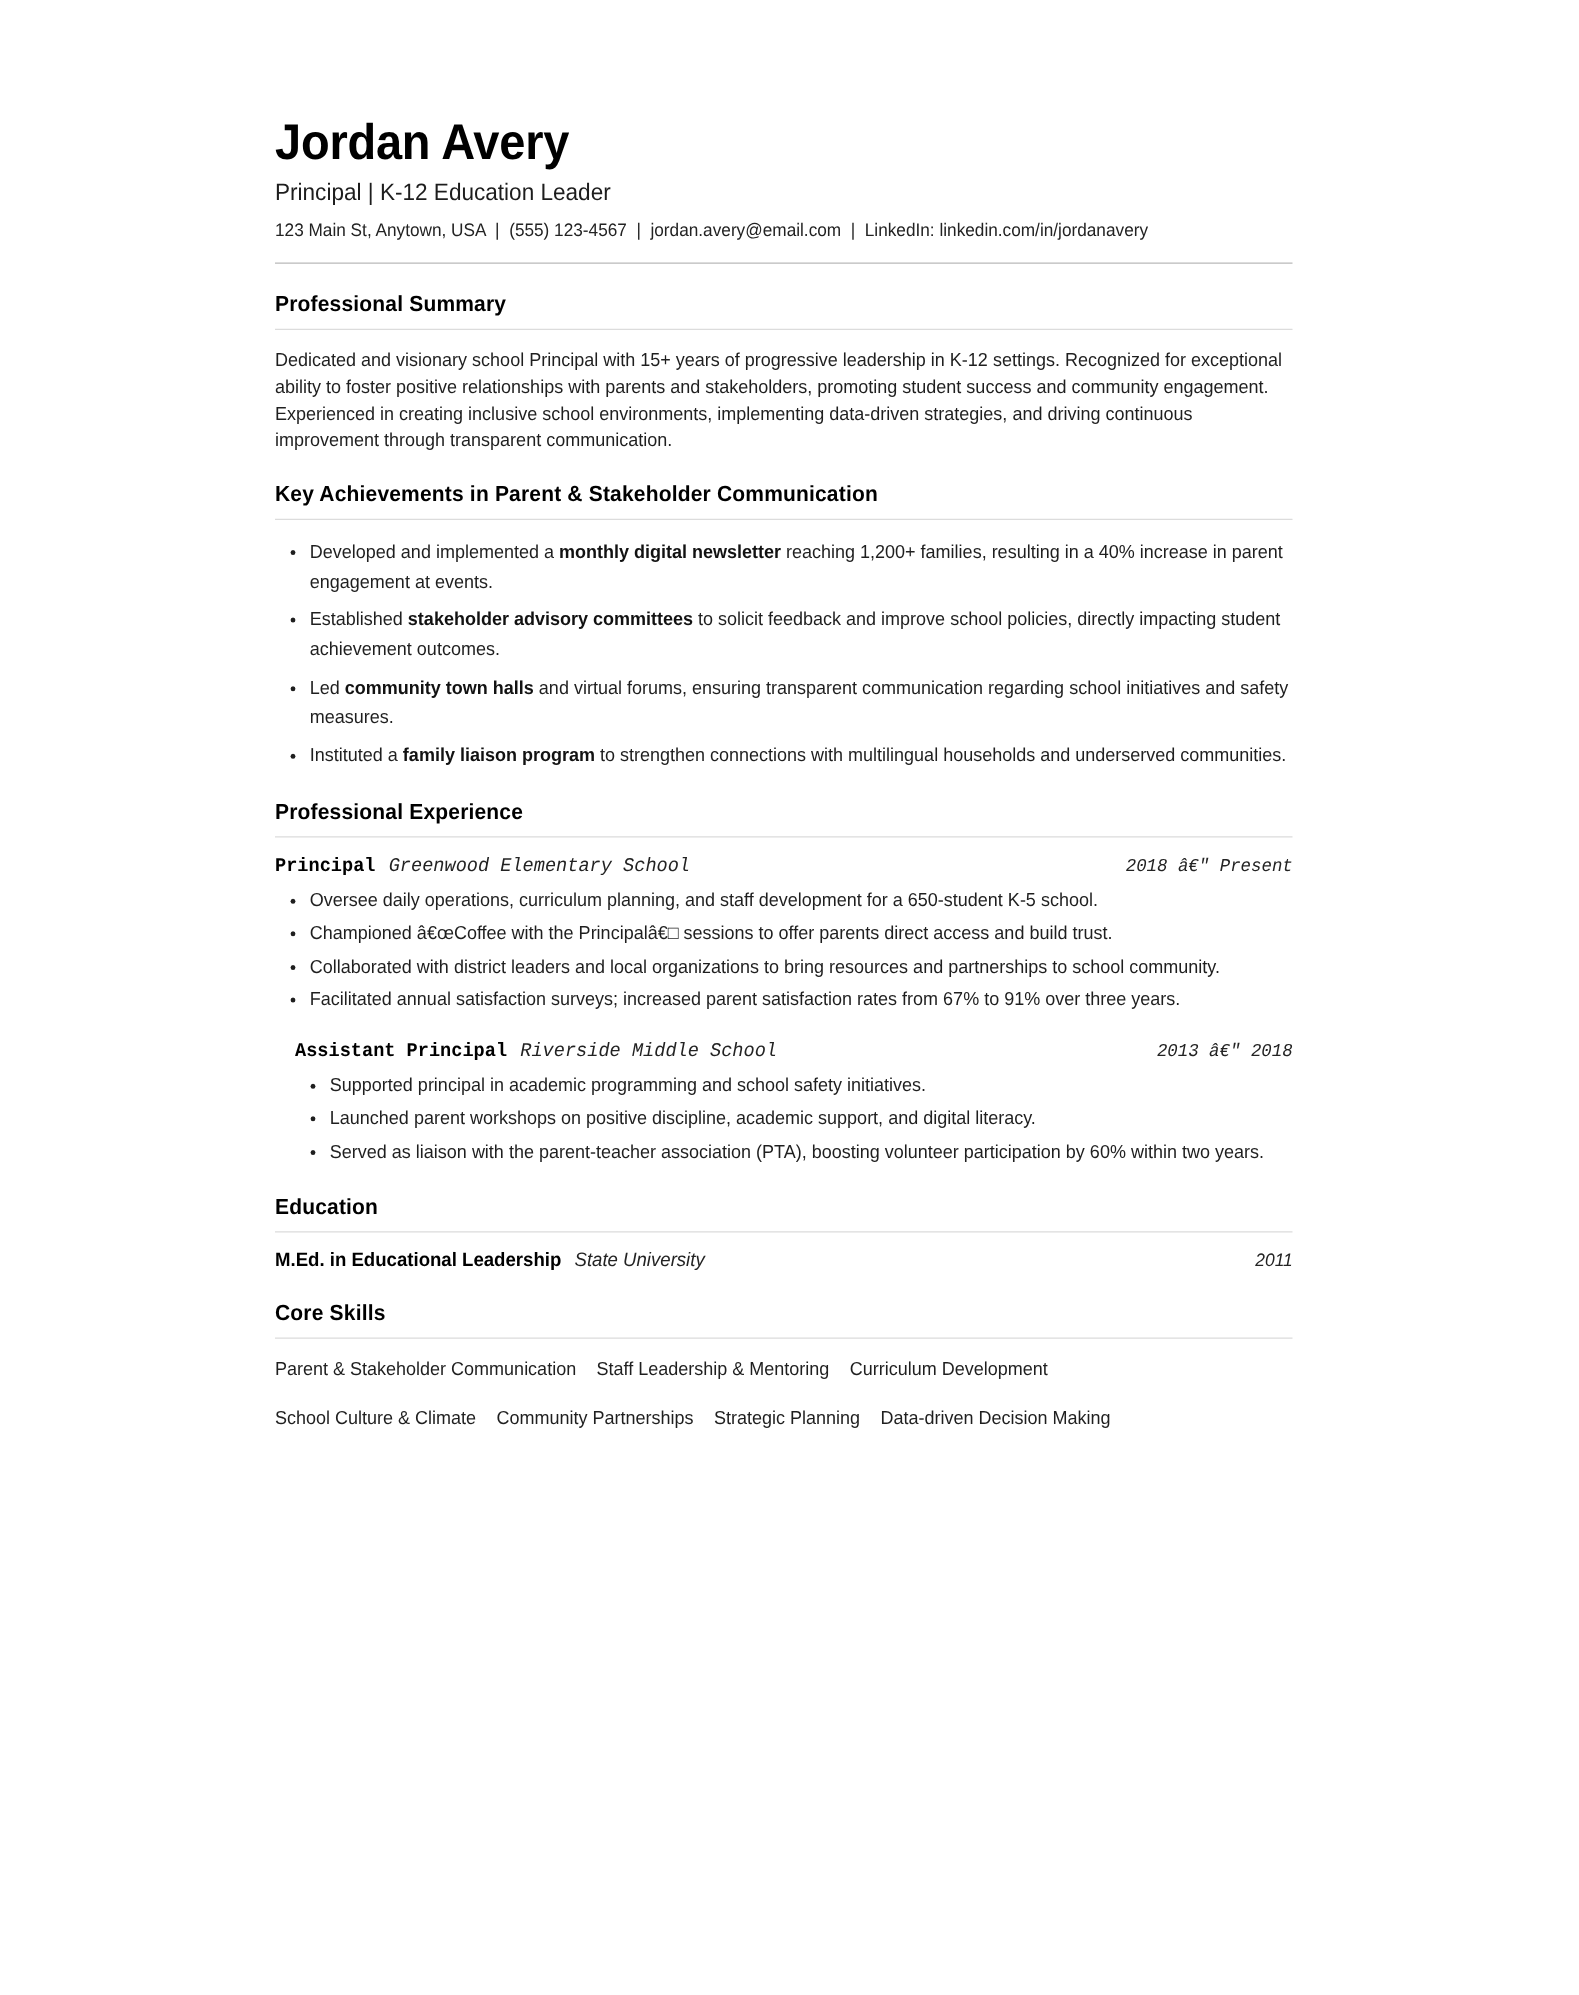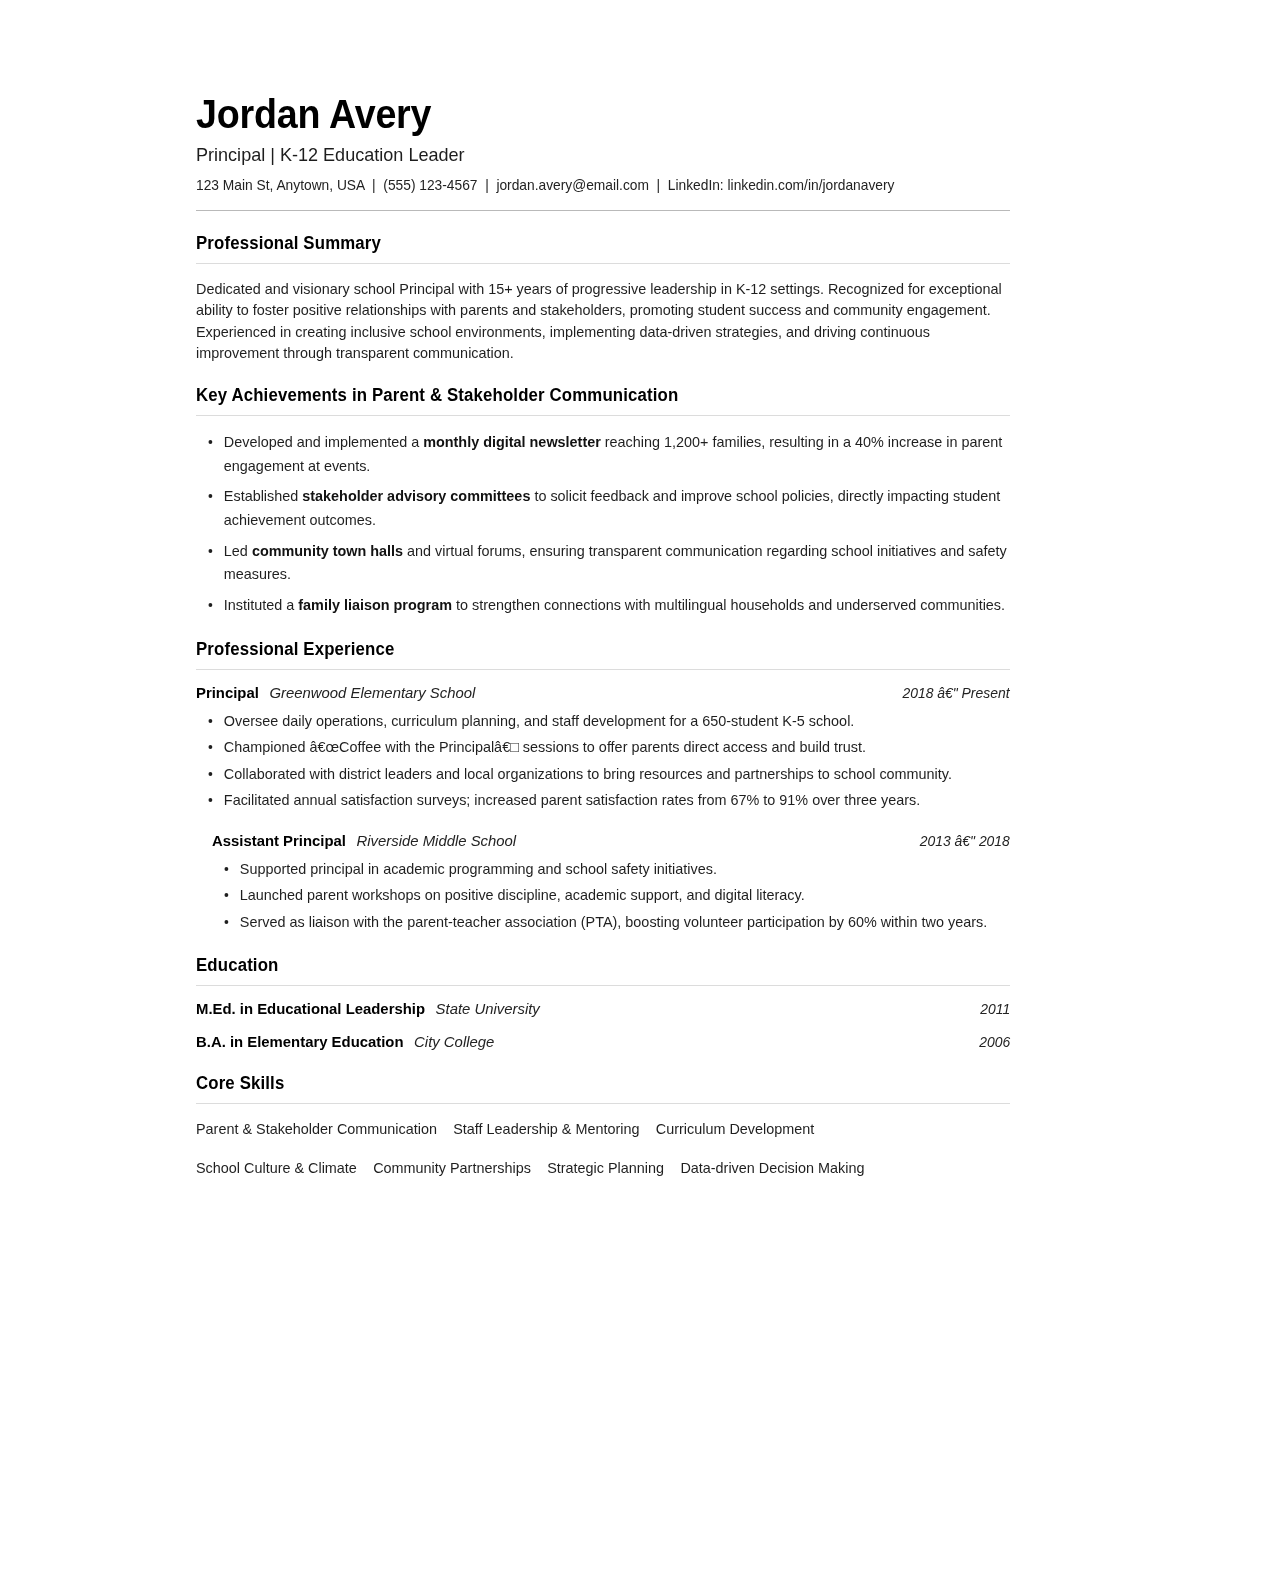--- a/index.html
+++ b/index.html
@@ -16,21 +16,21 @@
   }
   .page {
     position: relative;
     width: 1263px;
     height: 1596px;
     background: #ffffff;
     overflow: hidden;
   }
   .sheet {
     position: absolute;
-    left: 196px;
+    left: 220px;
     top: 92px;
     width: 814px;
   }
 
   
   .name {
     font-size: 40px;
     font-weight: 700;
     letter-spacing: -0.2px;
     line-height: 1.12;
@@ -129,20 +129,21 @@
 
   
   .job { margin-bottom: 20px; }
   .job:last-child { margin-bottom: 0; margin-left: 16px; }
   .job-head {
     display: flex;
     align-items: baseline;
     justify-content: space-between;
     margin-bottom: 8px;
     white-space: nowrap;
+    font-family: Liberation Mono, monospace;
   }
   .job-head-left {
     display: flex;
     align-items: baseline;
     transform: scaleX(0.96);
     transform-origin: left center;
   }
   .job-role {
     font-size: 15.5px;
     font-weight: 700;
@@ -297,27 +298,20 @@
       <hr class="section-rule">
 
       <div class="edu-row">
         <div class="edu-left">
           <span class="edu-degree">M.Ed. in Educational Leadership</span>
           <span class="edu-school">State University</span>
         </div>
         <div class="edu-year">2011</div>
       </div>
 
-      <div class="edu-row">
-        <div class="edu-left">
-          <span class="edu-degree">B.A. in Elementary Education</span>
-          <span class="edu-school">City College</span>
-        </div>
-        <div class="edu-year">2006</div>
-      </div>
     </div>
 
     <div class="section">
       <h2 class="section-title">Core Skills</h2>
       <hr class="section-rule">
 
       <div class="skills-row">
         <span class="skill">Parent &amp; Stakeholder Communication</span><span class="skill">Staff Leadership &amp; Mentoring</span><span class="skill">Curriculum Development</span>
       </div>
       <div class="skills-row">

